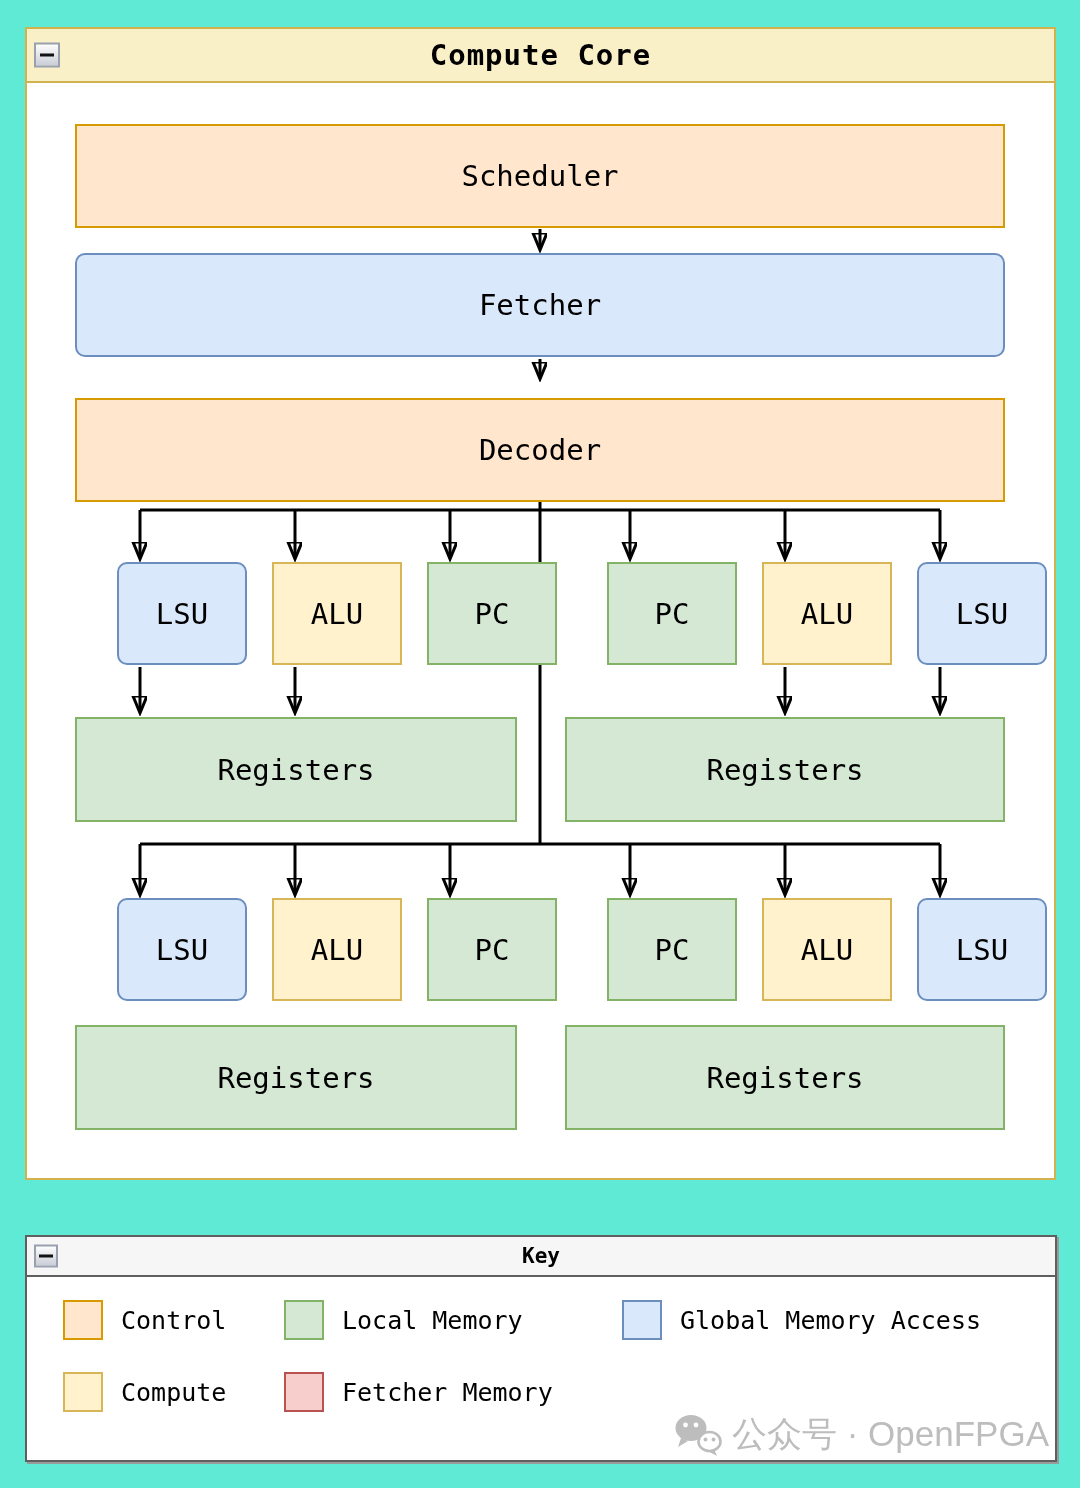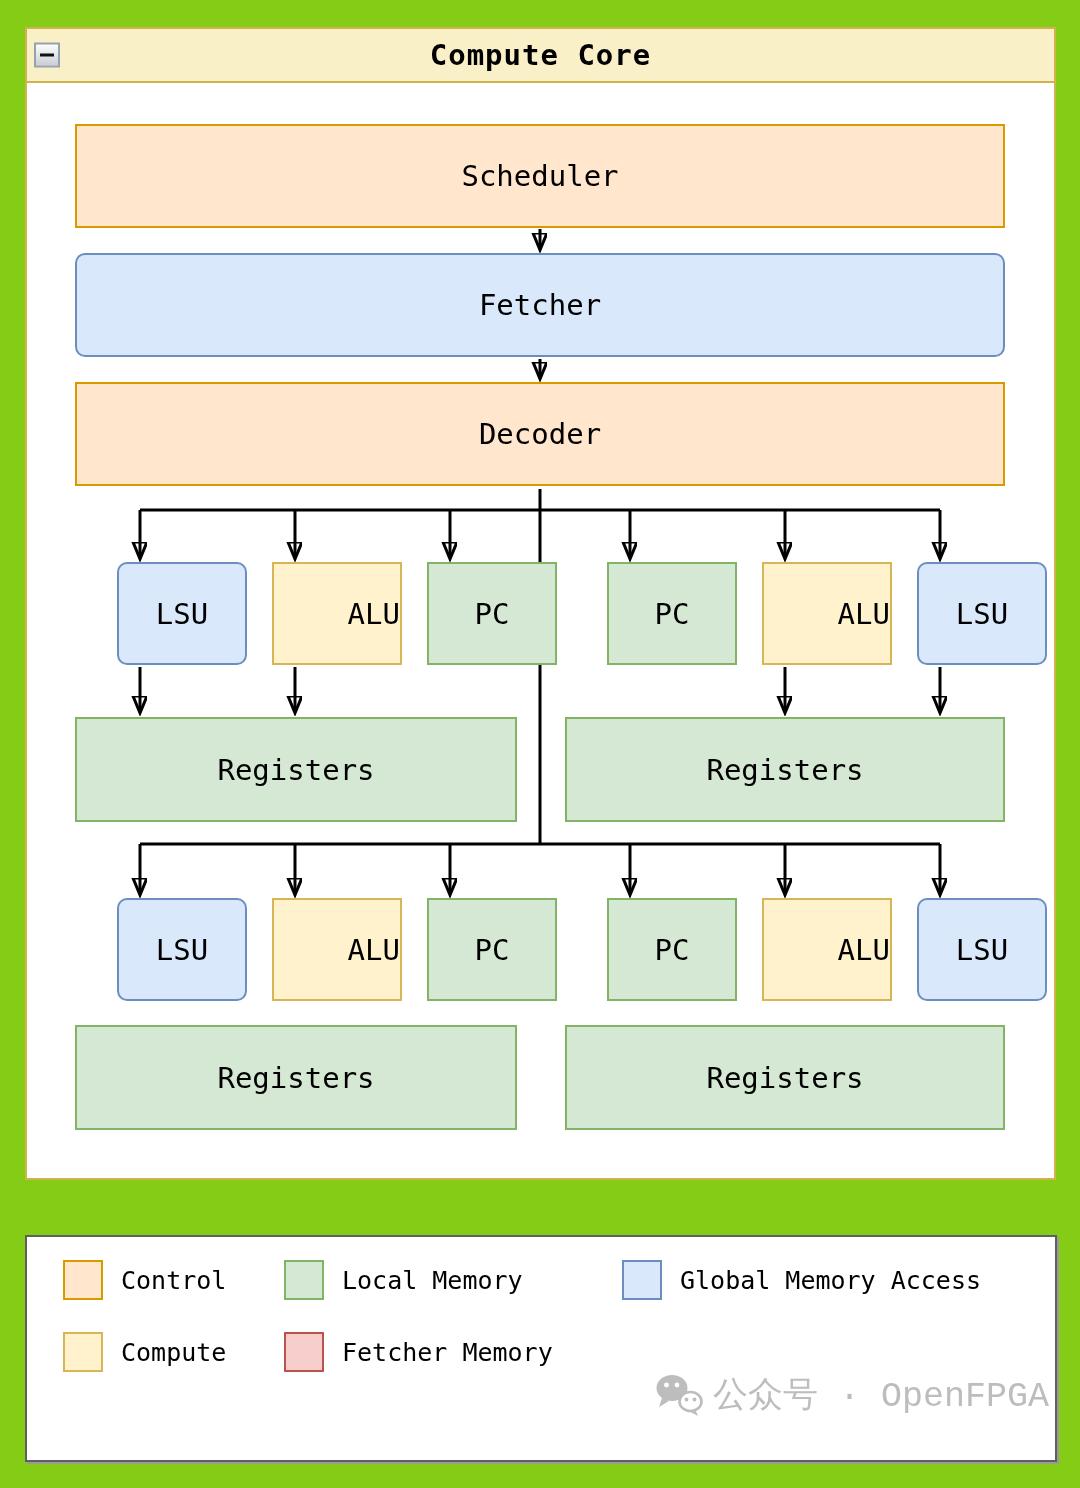--- a/index.html
+++ b/index.html
@@ -1,37 +1,37 @@
 <!DOCTYPE html>
 <html><head>
 <meta charset="utf-8">
 <style>
   * { margin:0; padding:0; box-sizing:border-box; }
   body { background:#ffffff; font-family:"DejaVu Sans Mono", monospace; color:#000; }
-  .page { position:relative; width:1080px; height:1488px; background:#84cc16; overflow:hidden; }
+  .page { position:relative; width:1080px; height:1488px; background:#5eead4; overflow:hidden; }
 
   
   .core-panel { position:absolute; left:25px; top:27px; width:1031px; height:1153px;
                 border:2px solid #d2b24c; background:#fff; }
   .core-header { height:54px; background:#faf0c8; border-bottom:2px solid #d2b24c;
                  display:flex; align-items:center; justify-content:center; position:relative; }
   .panel-title { font-weight:bold; font-size:29px; letter-spacing:1px; }
 
   .collapse-btn { position:absolute; left:7px; top:50%; transform:translateY(-50%);
                   width:26px; height:25px; background:linear-gradient(#fdfdfd,#c9cdd6);
                   border:2px solid #99a1b1; display:flex; align-items:center; justify-content:center;
                   cursor:pointer; }
   .minus-bar { display:block; width:14px; height:3px; background:#111; }
 
   
   .layer { position:absolute; inset:0; }
   .node { position:absolute; border:2px solid; display:flex; align-items:center;
           justify-content:center; font-size:29px; }
   .control { background:#ffe6cc; border-color:#d79b00; }
-  .compute { background:#fff2cc; border-color:#d6b656;justify-content:flex-end; }
+  .compute { background:#fff2cc; border-color:#d6b656; }
   .local   { background:#d5e8d4; border-color:#82b366; }
   .gma     { background:#dae8fc; border-color:#6c8ebf;border-radius:10px; }
 
   .wide { left:75px; width:930px; height:104px; }
   .unit { width:130px; height:103px;margin-left:42px; }
   .row1 { top:562px; } .row2 { top:898px; }
   .regs { height:105px; }
 
   svg.wires { position:absolute; inset:0; pointer-events:none; }
   svg.wires path, svg.wires line { stroke:#000; stroke-width:3; fill:none; }
@@ -42,21 +42,21 @@
   .key-header { height:40px; background:#f6f6f6; border-bottom:2px solid #5f5f5f;
                 display:flex; align-items:center; justify-content:center; position:relative; }
   .key-title { font-weight:bold; font-size:21px; }
   .key-header .collapse-btn { width:24px; height:23px; }
   .key-body { position:relative; height:183px; }
   .key-item { position:absolute; display:flex; align-items:center; font-size:25px; }
   .swatch { width:40px; height:40px; border:2px solid; margin-right:18px; flex:none; }
 
   
   .watermark { position:absolute; right:6px; bottom:2px; display:flex; align-items:center;
-               color:#bdbdbd; font-family:Liberation Mono, monospace; font-size:35px; }
+               color:#bdbdbd; font-family:Liberation Sans, sans-serif; font-size:35px; }
   .watermark svg { margin-right:8px; }
 </style>
 </head>
 <body>
 
 <div class="page">
 
   <div class="core-panel">
     <div class="core-header">
       <span class="collapse-btn">
@@ -105,21 +105,21 @@
   </svg>
 
   <div class="layer">
 
     <div class="node control wide" style="top:124px">
       <span>Scheduler</span>
     </div>
     <div class="node gma wide" style="top:253px">
       <span>Fetcher</span>
     </div>
-    <div class="node control wide" style="top:382px">
+    <div class="node control wide" style="top:398px">
       <span>Decoder</span>
     </div>
 
     <div class="node gma unit row1" style="left:75px">
       <span>LSU</span>
     </div>
     <div class="node compute unit row1" style="left:230px">
       <span>ALU</span>
     </div>
     <div class="node local unit row1" style="left:385px">
@@ -163,20 +163,26 @@
 
     <div class="node local regs" style="left:75px; top:1025px; width:442px">
       <span>Registers</span>
     </div>
     <div class="node local regs" style="left:565px; top:1025px; width:440px">
       <span>Registers</span>
     </div>
   </div>
 
   <div class="key-panel">
+    <div class="key-header">
+      <span class="collapse-btn">
+        <span class="minus-bar"></span>
+      </span>
+      <span class="key-title">Key</span>
+    </div>
     <div class="key-body">
 
       <div class="key-item" style="left:36px; top:23px">
         <span class="swatch" style="background: rgb(255, 230, 204); border-color: rgb(215, 155, 0);"></span>
         <span>Control</span>
       </div>
       <div class="key-item" style="left:257px; top:23px">
         <span class="swatch" style="background: rgb(213, 232, 212); border-color: rgb(130, 179, 102);"></span>
         <span>Local Memory</span>
       </div>

